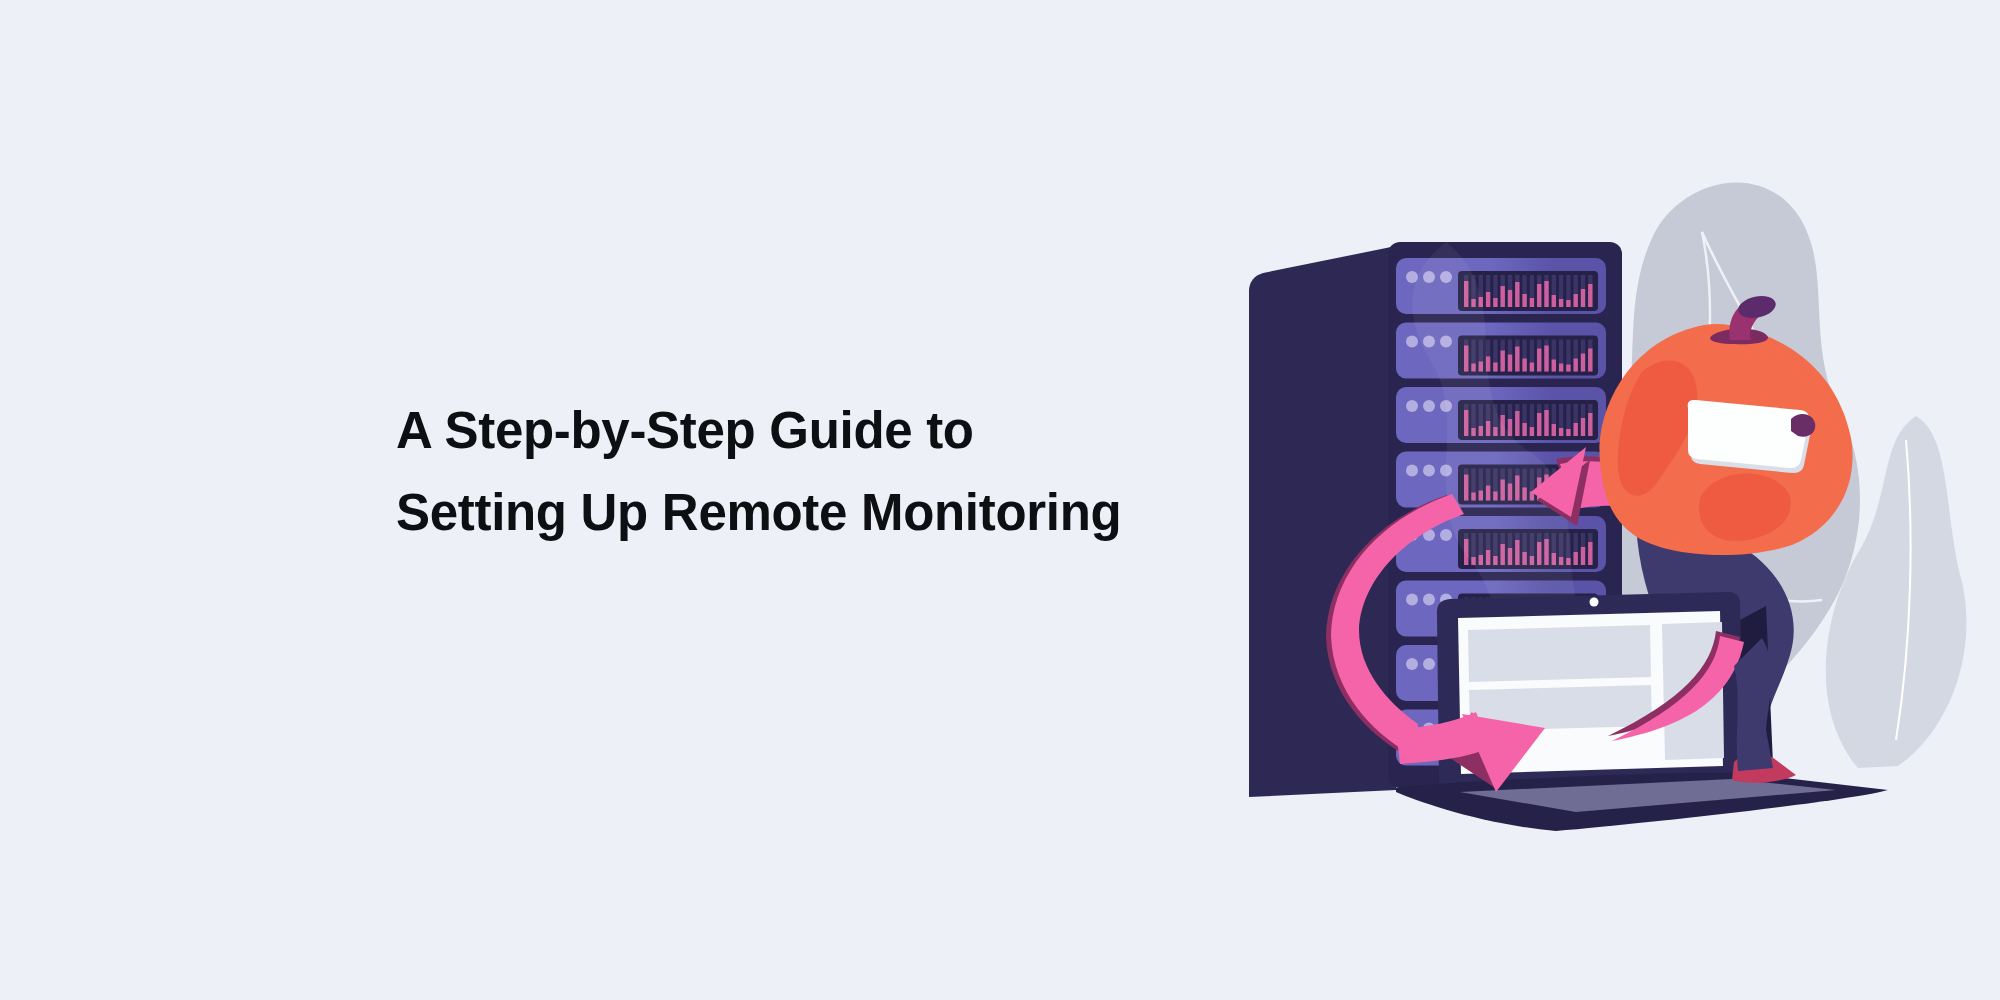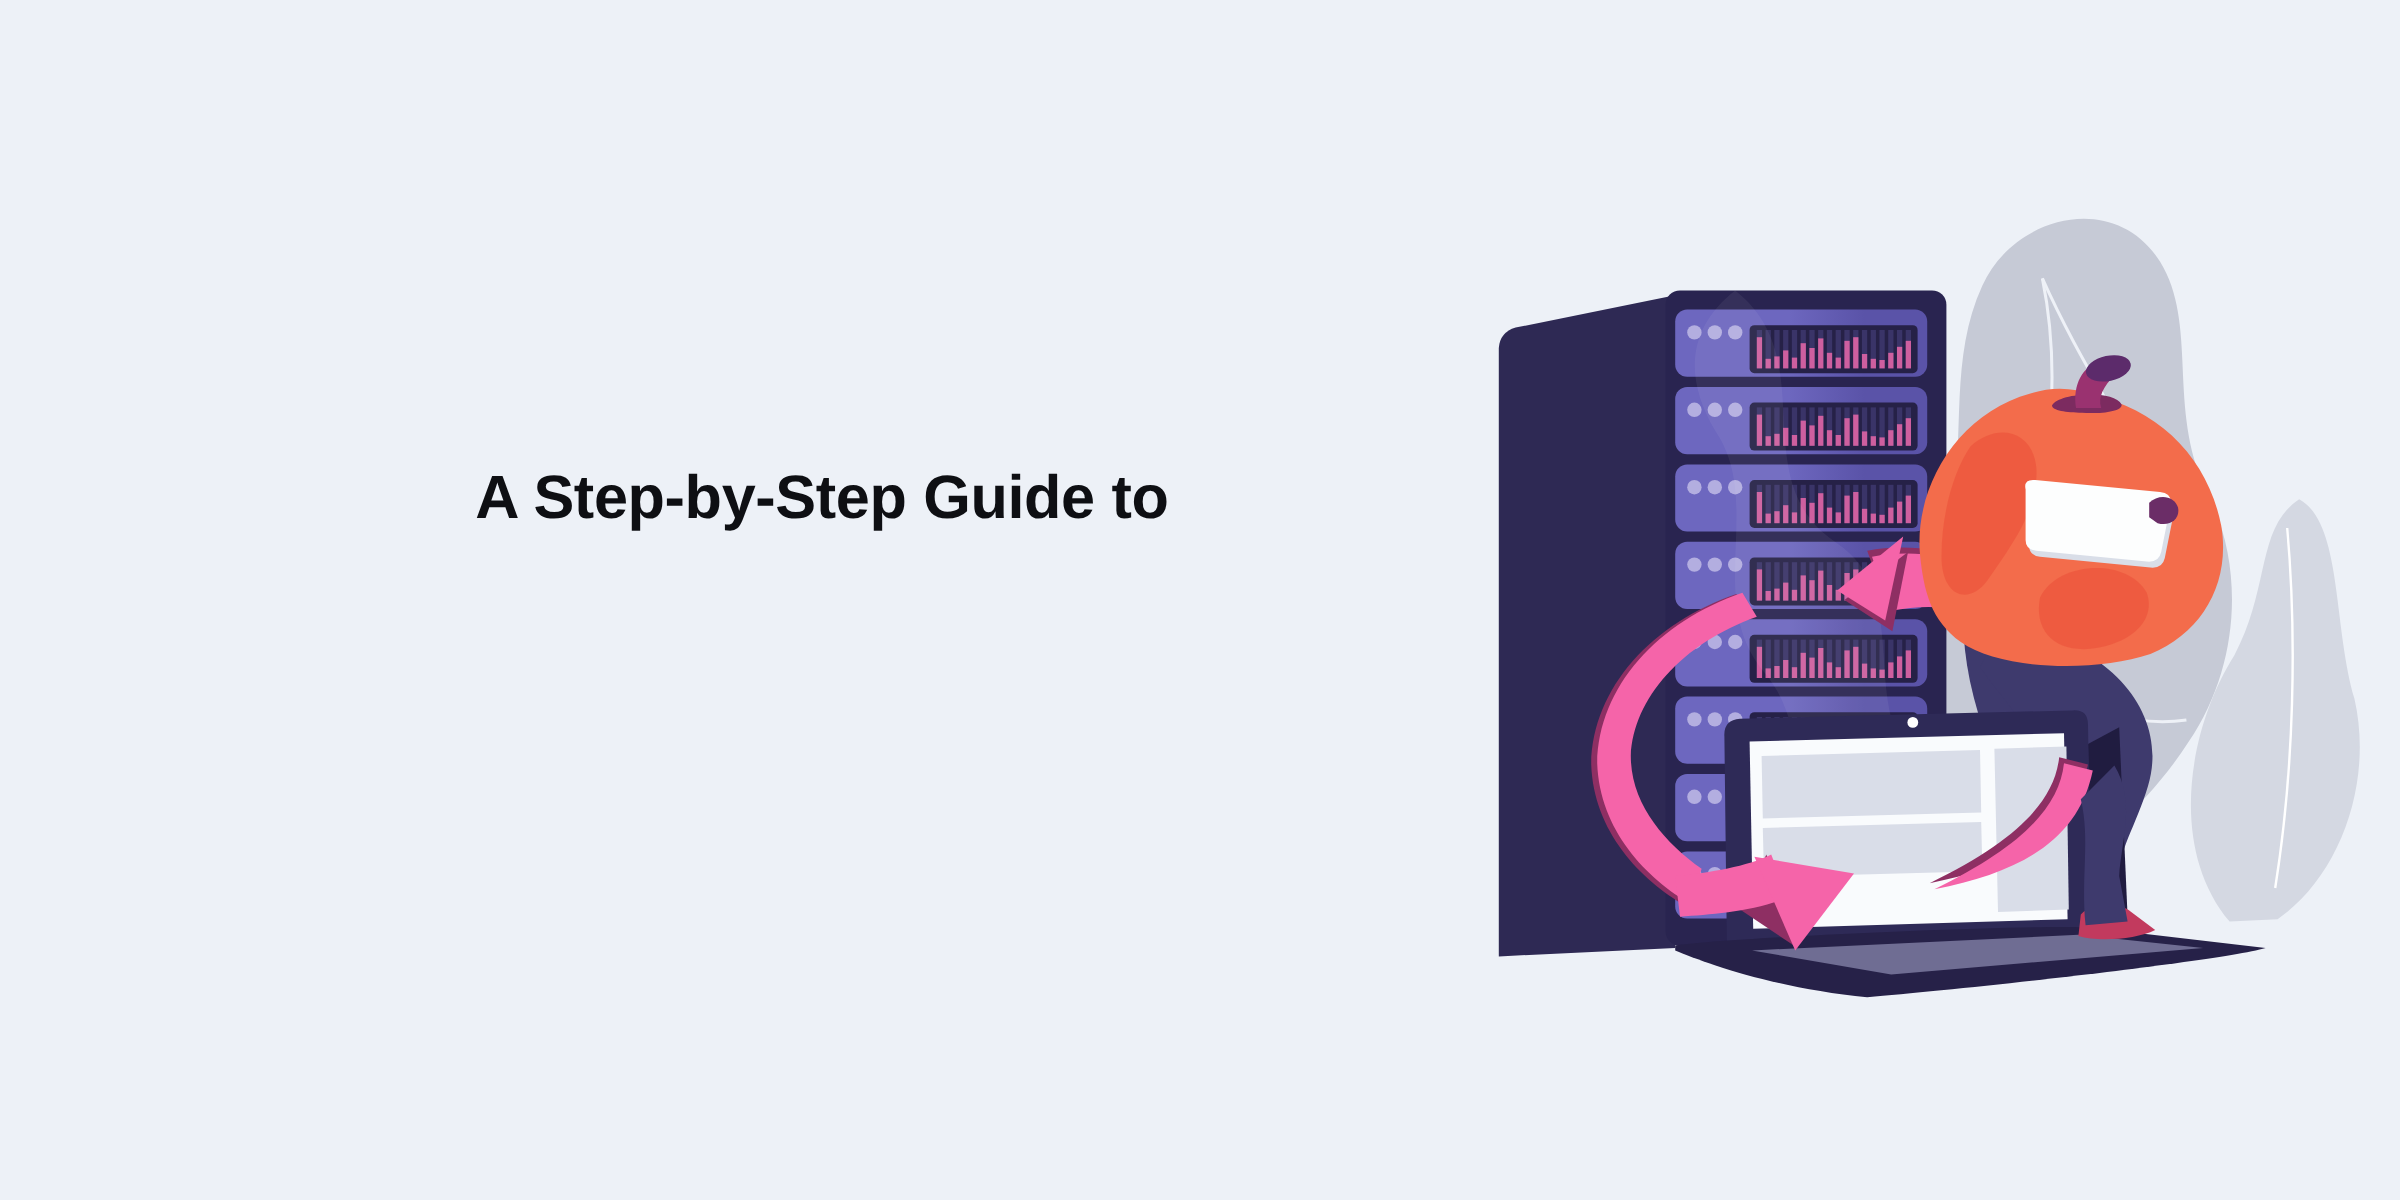--- a/index.html
+++ b/index.html
@@ -2,34 +2,35 @@
 <html><head>
 <meta charset="utf-8">
 <style>
   html,body{margin:0;padding:0;}
   body{
     width:2000px;height:1000px;overflow:hidden;position:relative;
     background:#edf1f7;
     font-family:"Liberation Sans", sans-serif;
   }
   .hero-title{
-    position:absolute;left:396px;top:374px;width:860px;
+    position:absolute;left:396px;top:390px;width:860px;
     font-size:51px;font-weight:700;line-height:82px;letter-spacing:-0.3px;
     color:#0e0f13;
   }
   .illustration{
     position:absolute;left:1180px;top:120px;width:800px;height:760px;
   }
   .illustration svg{display:block;width:100%;height:100%;}
 </style>
 </head>
 <body>
 
 <div class="hero-title">
   <div>A Step-by-Step Guide to</div>
+  <div>Setting Up Remote Monitoring</div>
 </div>
 
 <div class="illustration">
 <svg viewBox="1180 120 800 760" xmlns="http://www.w3.org/2000/svg">
   <defs>
     <linearGradient id="slotGrad" x1="0" y1="0" x2="1" y2="0">
       <stop offset="0" stop-color="#6d67bf"></stop>
       <stop offset="0.45" stop-color="#6d67bf"></stop>
       <stop offset="0.75" stop-color="#5a53a8"></stop>
       <stop offset="1" stop-color="#5a53a8"></stop>

